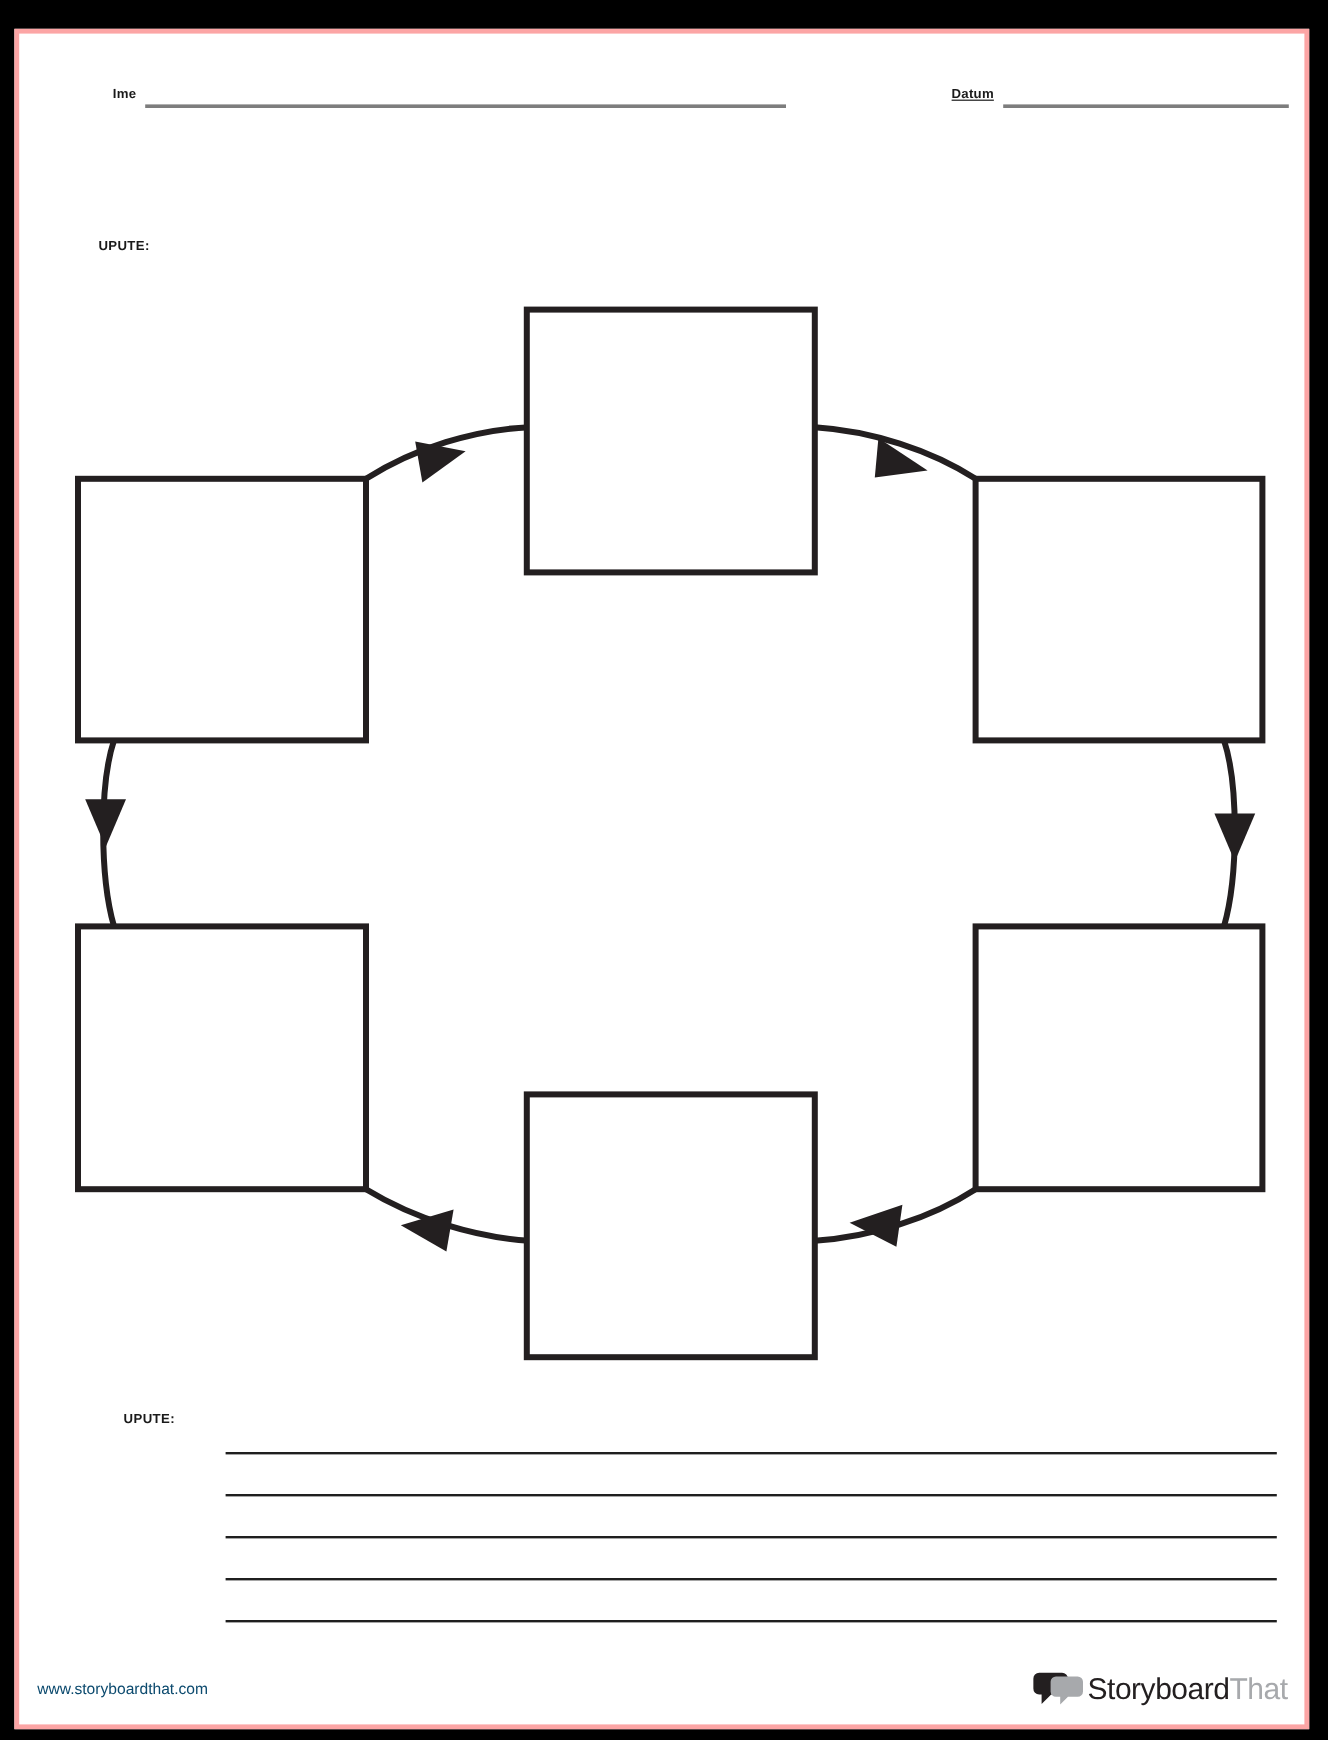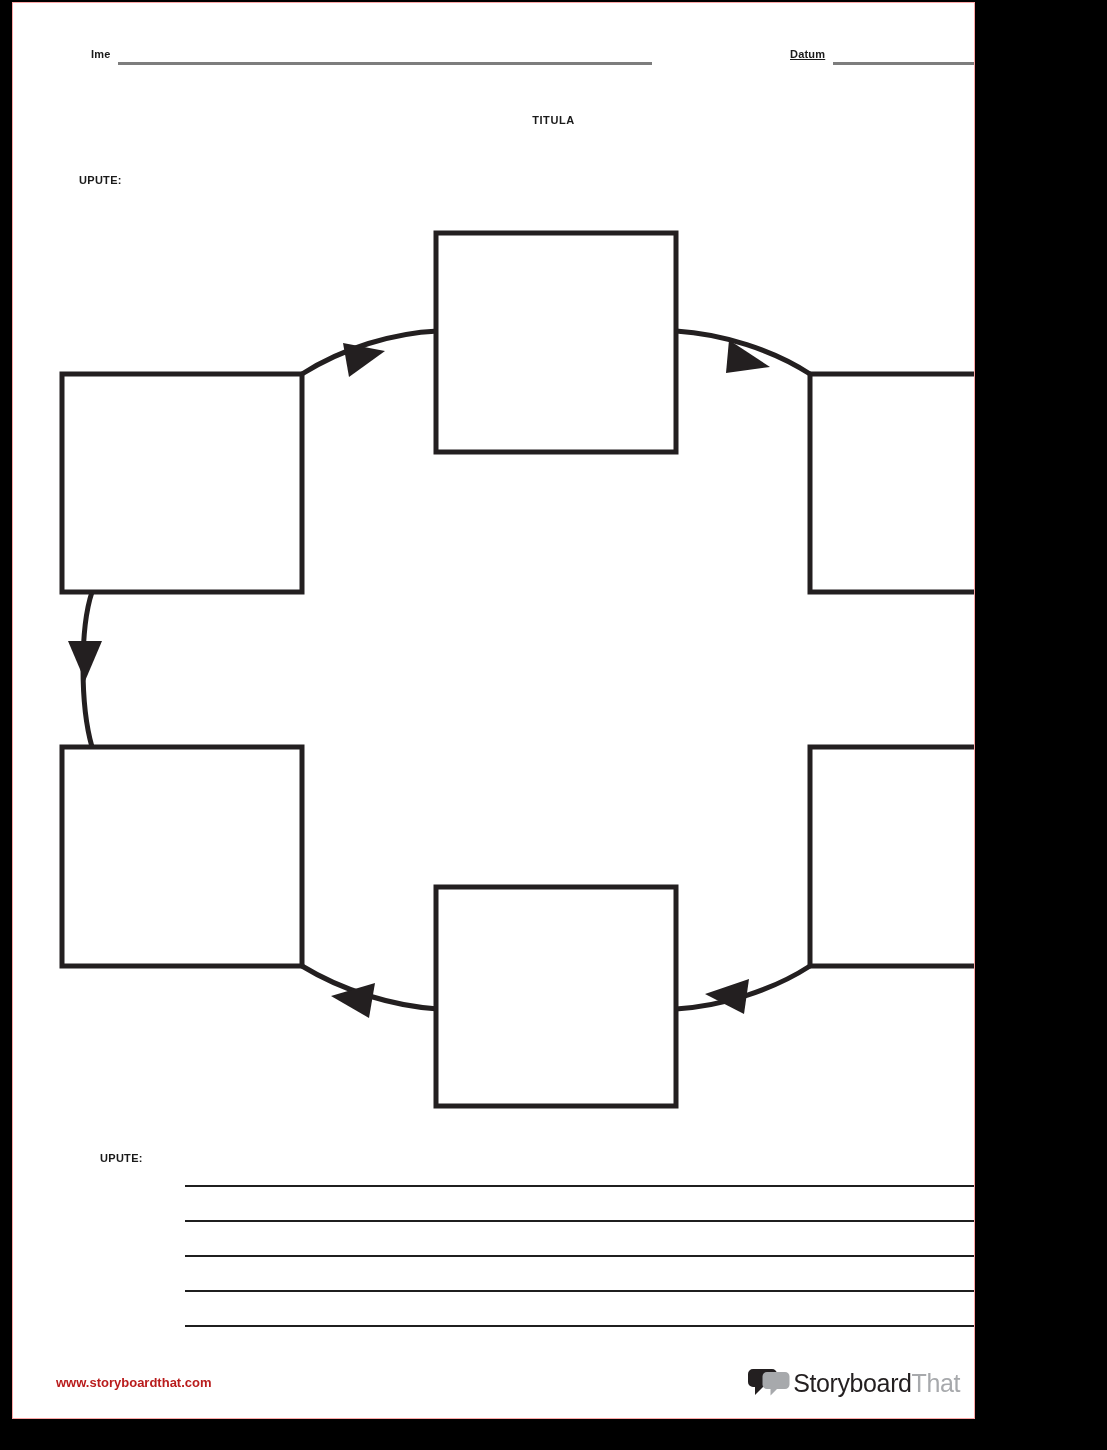--- a/index.html
+++ b/index.html
@@ -19,25 +19,25 @@
     position: absolute;
     left: 0; top: 0;
     width: 1107px;
     height: 1450px;
     background: #000000;
     box-sizing: border-box;
   }
   #sheet {
     position: absolute;
     left: 12px;
-    top: 2px;
-    width: 963px;
+    top: 24px;
+    width: 1079px;
     height: 1417px;
     background: #ffffff;
-    border: 1px solid #fca5a5;
+    border: 4px solid #fca5a5;
     box-sizing: border-box;
     overflow: hidden;
   }
 
   
   .field-label {
     position: absolute;
     font-weight: bold;
     font-size: 11px;
     color: #1a1a1a;
@@ -118,24 +118,23 @@
     width: 876px;
     height: 2px;
     background: #1f1f1f;
   }
 
   
   #footer-url {
     position: absolute;
     left: 15px;
     top: 1372px;
-    font-weight: bold;
+    font-weight: normal;
     font-size: 13px;
-    color: #b91c1c;
-    margin-left: 28px;
+    color: #0c4a6e;
   }
   #brand {
     position: absolute;
     right: 14px;
     top: 1362px;
     height: 36px;
     display: flex;
     align-items: center;
     gap: 3px;
   }
@@ -154,23 +153,20 @@
 
 <div id="page">
   <div id="sheet">
 
     <div class="field-label" id="name-label">Ime</div>
     <div class="field-rule" id="name-rule"></div>
 
     <div class="field-label" id="date-label">Datum</div>
     <div class="field-rule" id="date-rule"></div>
 
-    <div id="title">
-      <span id="title-inner">TITULA</span>
-    </div>
 
     <div id="instructions-top">UPUTE:</div>
 
     <svg id="diagram" viewBox="0 0 1083 1417" width="1083" height="1417">
 
       <g>
         <path class="link" d="M 289 371 C 330 345 380 330 425 328"></path>
         <polygon class="head" points="330,340 372,348 336,374"></polygon>
       </g>
 

